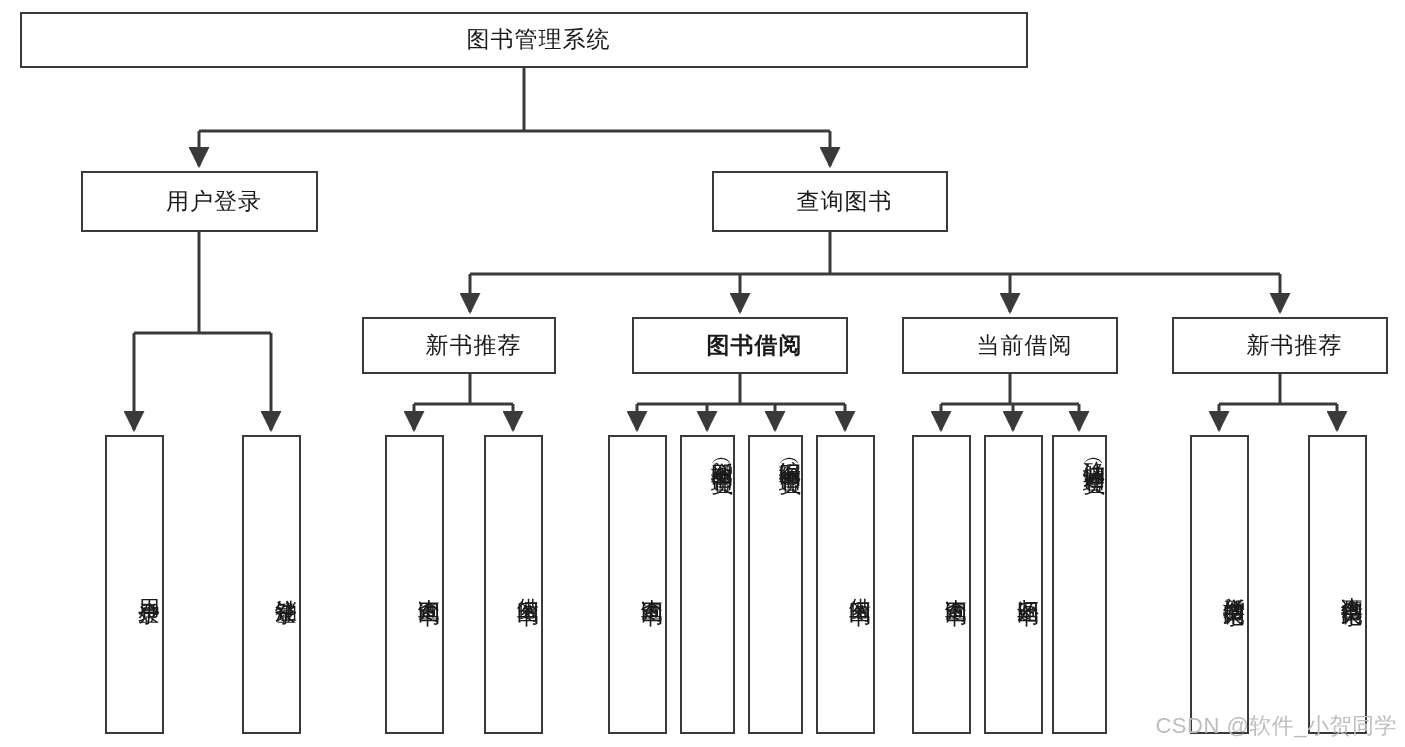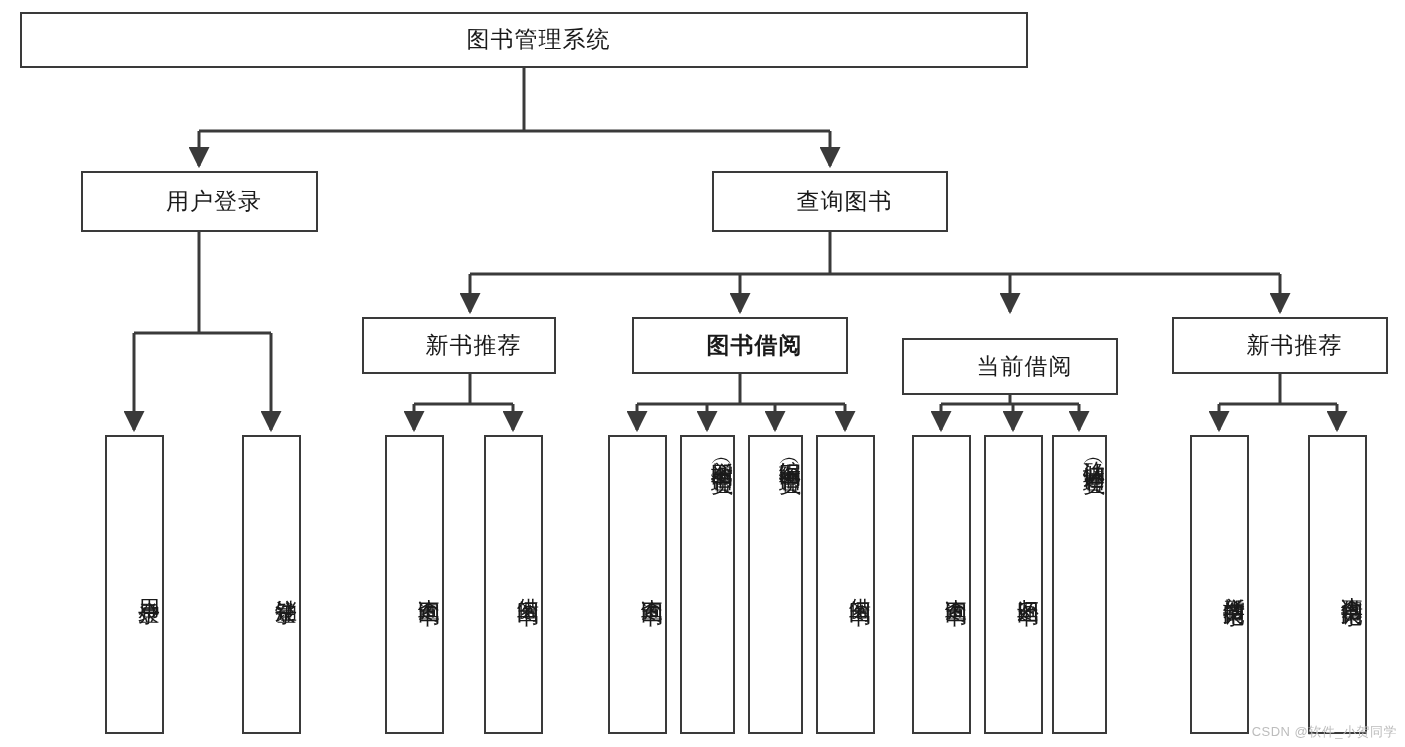--- a/index.html
+++ b/index.html
@@ -62,21 +62,21 @@
     white-space: nowrap;
   }
   .node.v.center {
     align-items: center;
     padding-top: 0;
   }
   .watermark {
     position: absolute;
     right: 8px;
     bottom: 6px;
-    font-size: 13px;
+    font-size: 22px;
     color: #bdbdbd;
     white-space: nowrap;
     letter-spacing: 0.5px;
   }
 </style>
 </head>
 <body>
 
 <div id="canvas">
 
@@ -147,21 +147,21 @@
       </div>
     </div>
 
   <div id="level3-layer">
       <div class="node h" style="left: 362px; top: 317px; width: 194px; height: 57px;">
         <span class="lbl">新书推荐</span>
       </div>
       <div class="node h" style="left: 632px; top: 317px; width: 216px; height: 57px; font-weight: bold;">
         <span class="lbl">图书借阅</span>
       </div>
-      <div class="node h" style="left: 902px; top: 317px; width: 216px; height: 57px; margin-top: 21px;">
+      <div class="node h" style="left: 902px; top: 317px; width: 216px; height: 57px;">
         <span class="lbl">当前借阅</span>
       </div>
       <div class="node h" style="left: 1172px; top: 317px; width: 216px; height: 57px;">
         <span class="lbl">新书推荐</span>
       </div>
     </div>
 
   <div id="leaves-layer">
       <div class="node v center" style="left: 105px; top: 435px; width: 59px; height: 299px;">
         <span class="lbl">用户登录</span>

